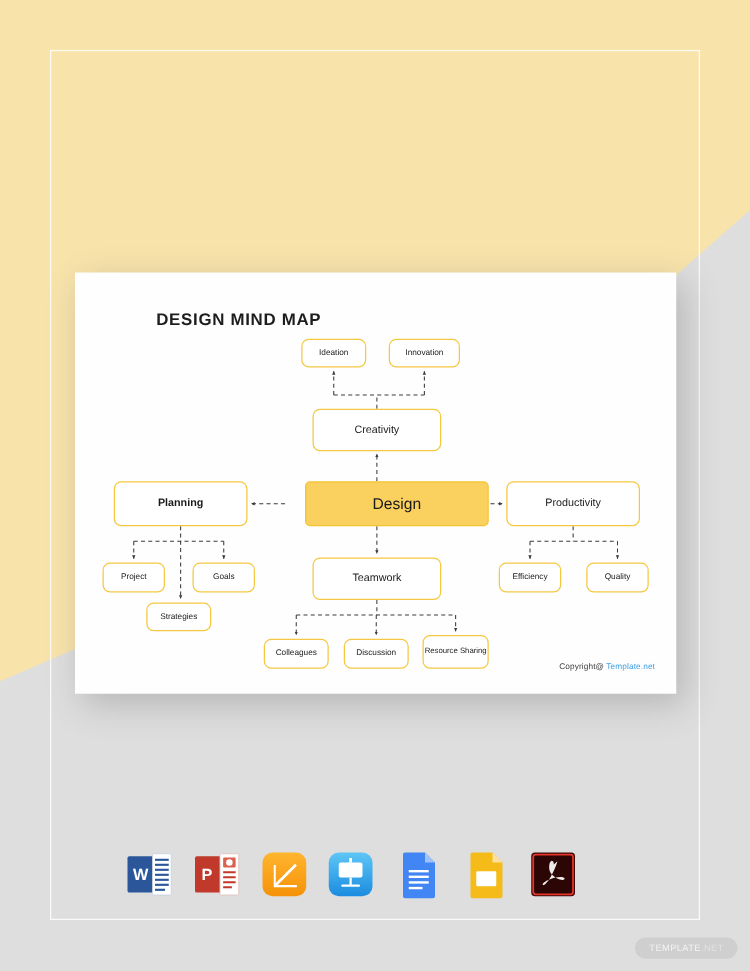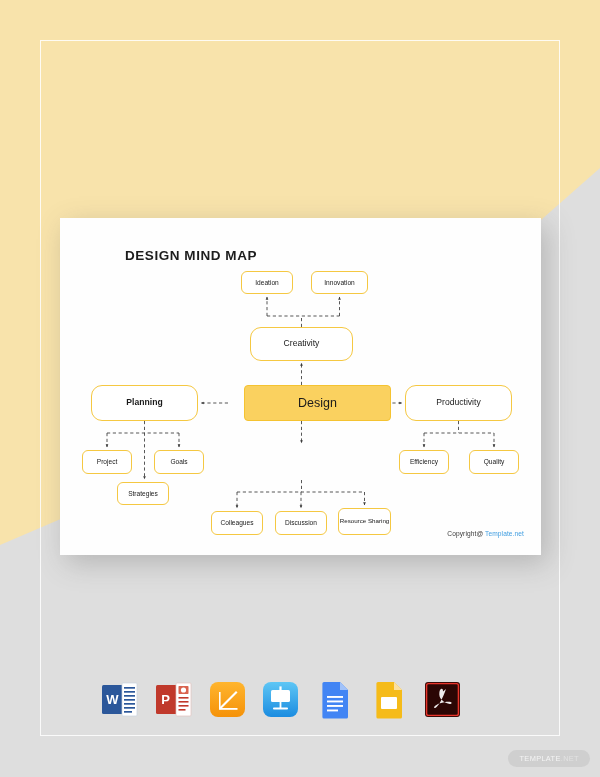--- a/index.html
+++ b/index.html
@@ -48,21 +48,21 @@
   #mindmap{position:absolute;inset:0;}
   .node{
     position:absolute;box-sizing:border-box;
     display:flex;align-items:center;justify-content:center;text-align:center;
     background:#ffffff;border:1.1px solid #f5c842;border-radius:6px;
     color:#1a1a1a;line-height:1.12;
     font-family:"Liberation Sans", sans-serif;
   }
   .node.root{background:#fad15f;border-color:#f5c331;border-radius:4px;}
   .n-l0{font-size:12.5px;}
-  .n-l1{font-size:8.6px;border-radius:11px;}
+  .n-l1{font-size:8.6px;}
   .n-l2{font-size:6.6px;}
   .n-l3{font-size:6.2px;}
   svg#links{position:absolute;inset:0;width:481px;height:337px;}
   
   #icon-strip{
     position:absolute;left:98px;top:676px;width:366px;height:46px;
     display:flex;align-items:center;justify-content:space-between;
   }
   .fmt-icon{width:43px;height:43px;position:relative;flex:0 0 auto;}
   .fmt-icon svg{display:block;width:43px;height:43px;}
@@ -140,20 +140,23 @@
       </div>
       <div class="node n-l2" style="left: 22px; top: 232px; width: 50px; height: 24px;">
         <span>Project</span>
       </div>
       <div class="node n-l2" style="left: 94px; top: 232px; width: 50px; height: 24px;">
         <span>Goals</span>
       </div>
       <div class="node n-l2" style="left: 57px; top: 264px; width: 52px; height: 23px;">
         <span>Strategies</span>
       </div>
+      <div class="node n-l1" style="left: 190px; top: 228px; width: 103px; height: 34px;">
+        <span>Teamwork</span>
+      </div>
       <div class="node n-l2" style="left: 339px; top: 232px; width: 50px; height: 24px;">
         <span>Efficiency</span>
       </div>
       <div class="node n-l2" style="left: 409px; top: 232px; width: 50px; height: 24px;">
         <span>Quality</span>
       </div>
       <div class="node n-l2" style="left: 151px; top: 293px; width: 52px; height: 24px;">
         <span>Colleagues</span>
       </div>
       <div class="node n-l2" style="left: 215px; top: 293px; width: 52px; height: 24px;">

